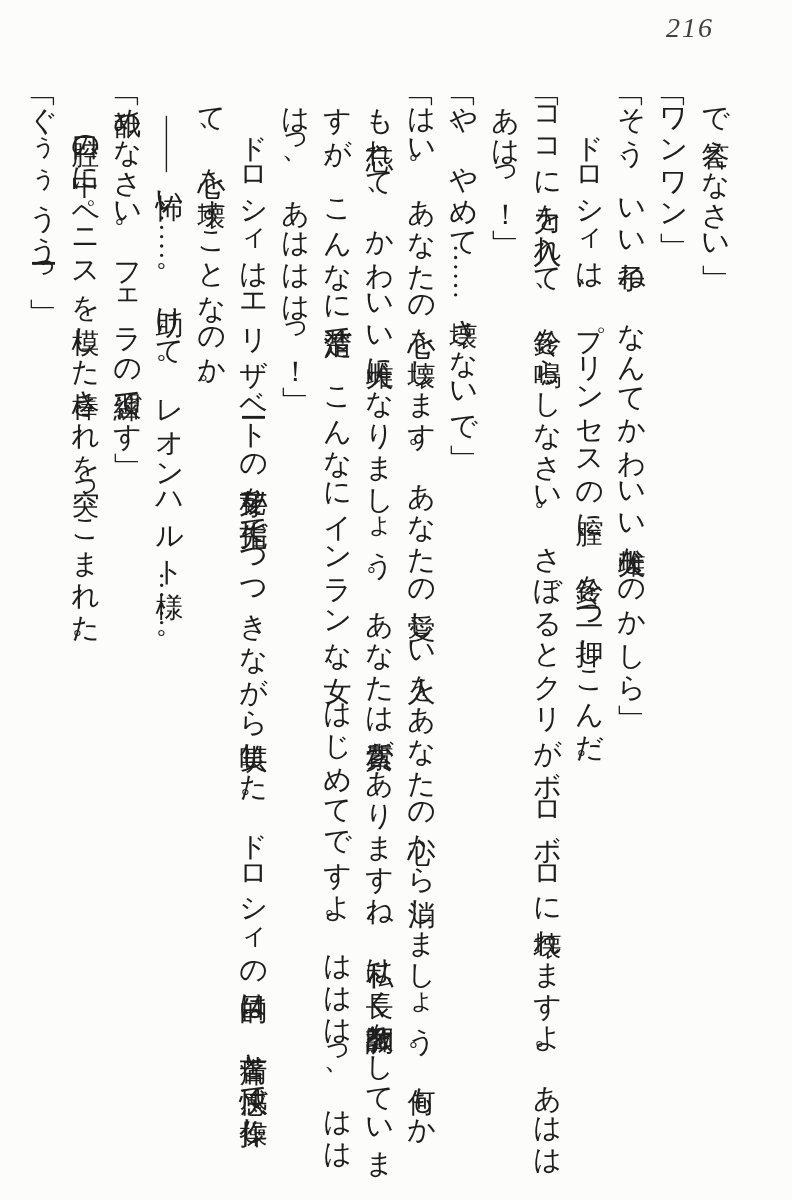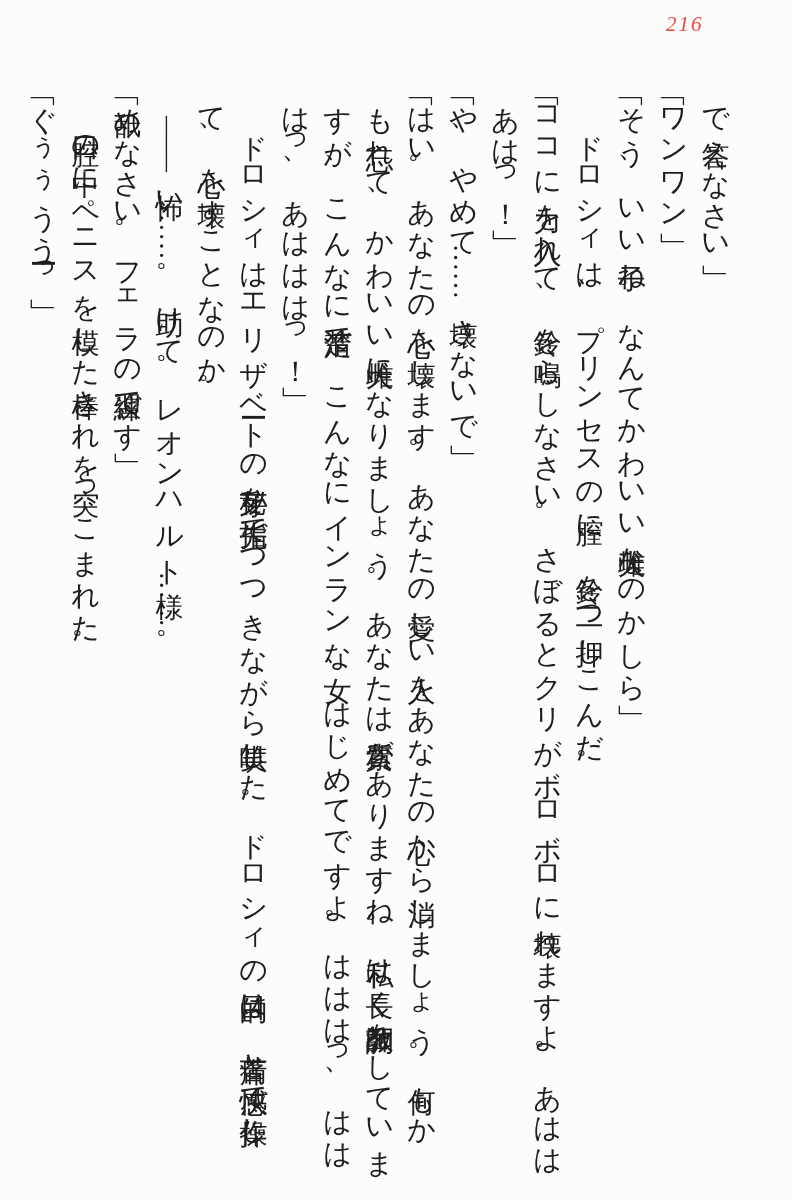--- a/index.html
+++ b/index.html
@@ -16,23 +16,23 @@
   .page {
     position: absolute;
     inset: 0;
   }
   .page-number {
     position: absolute;
     top: 12px;
     left: 666px;
     font-family: "Liberation Serif", "DejaVu Serif", serif;
     font-style: italic;
-    font-size: 21px;
+    font-size: 28px;
     letter-spacing: 2px;
-    color: #ef4444;
+    color: #404040;
   }
   .text-block {
     position: absolute;
     top: 88px;
     right: 56px;
     height: 1075px;
     writing-mode: vertical-rl;
     -webkit-writing-mode: vertical-rl;
     text-orientation: mixed;
     font-family: "Liberation Serif", "DejaVu Serif", serif;

